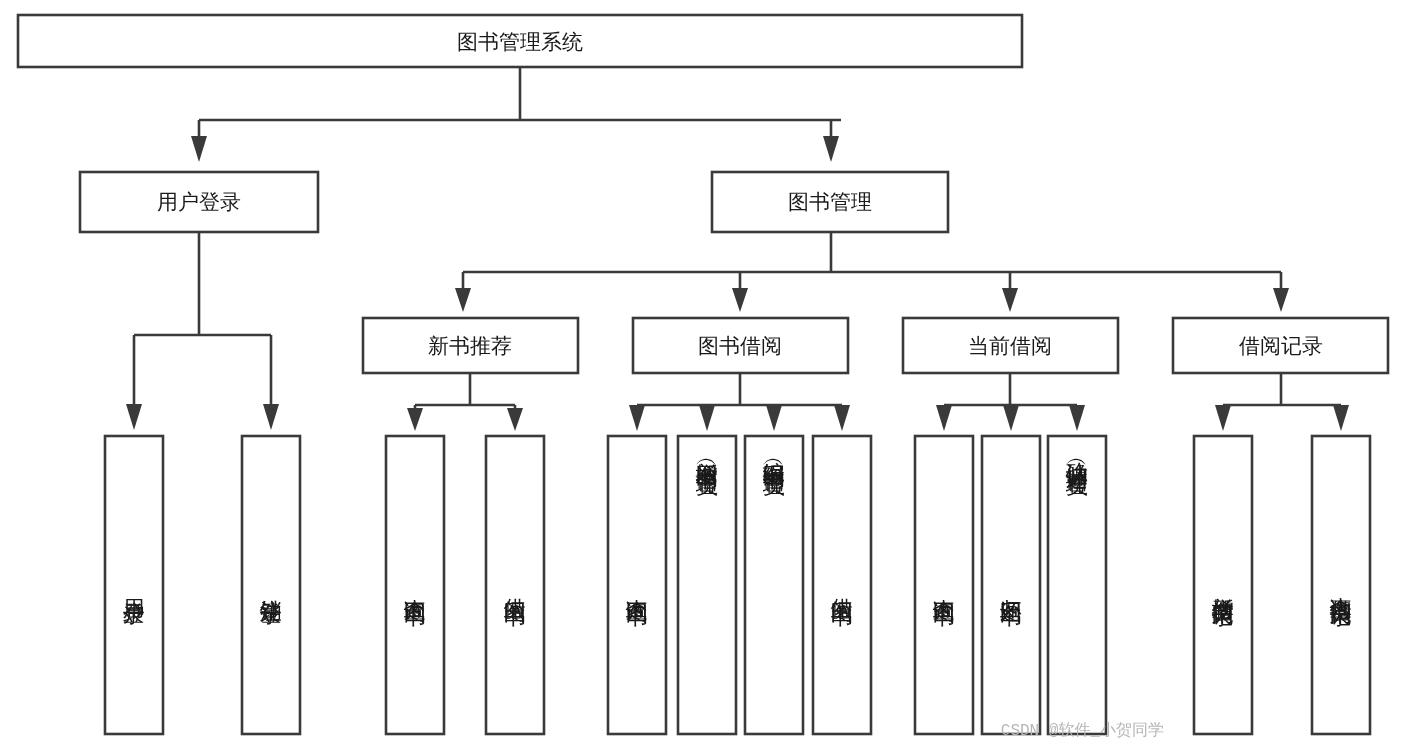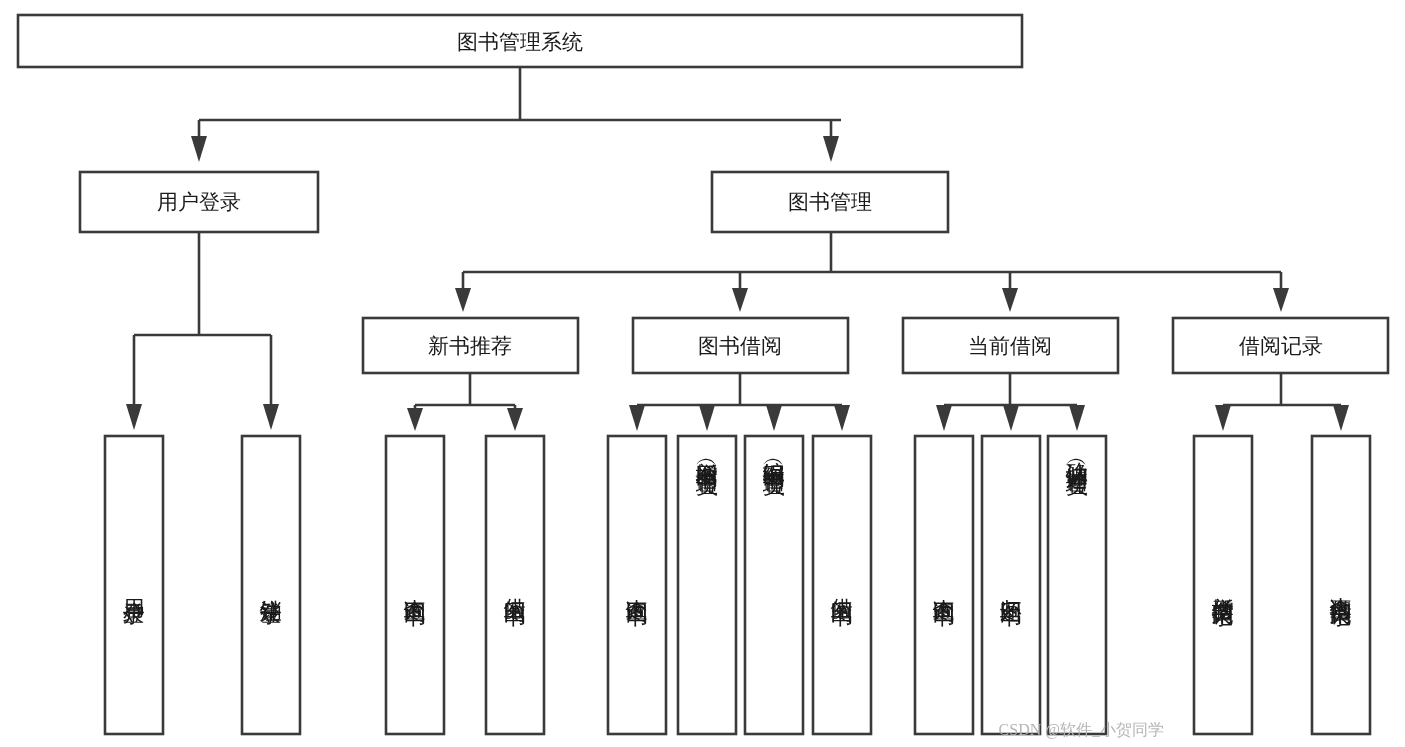--- a/index.html
+++ b/index.html
@@ -61,21 +61,21 @@
     align-items: center;
     justify-content: center;
     text-align: center;
     white-space: nowrap;
     pointer-events: none;
   }
   .watermark {
     position: absolute;
     right: 8px;
     bottom: 6px;
-    font-family: Liberation Serif, serif;
+    font-family: Liberation Mono, monospace;
     font-size: 16px;
     color: #b6b6b6;
     white-space: nowrap;
   }
 </style>
 </head>
 <body>
 
 <div id="diagram-root">
 

